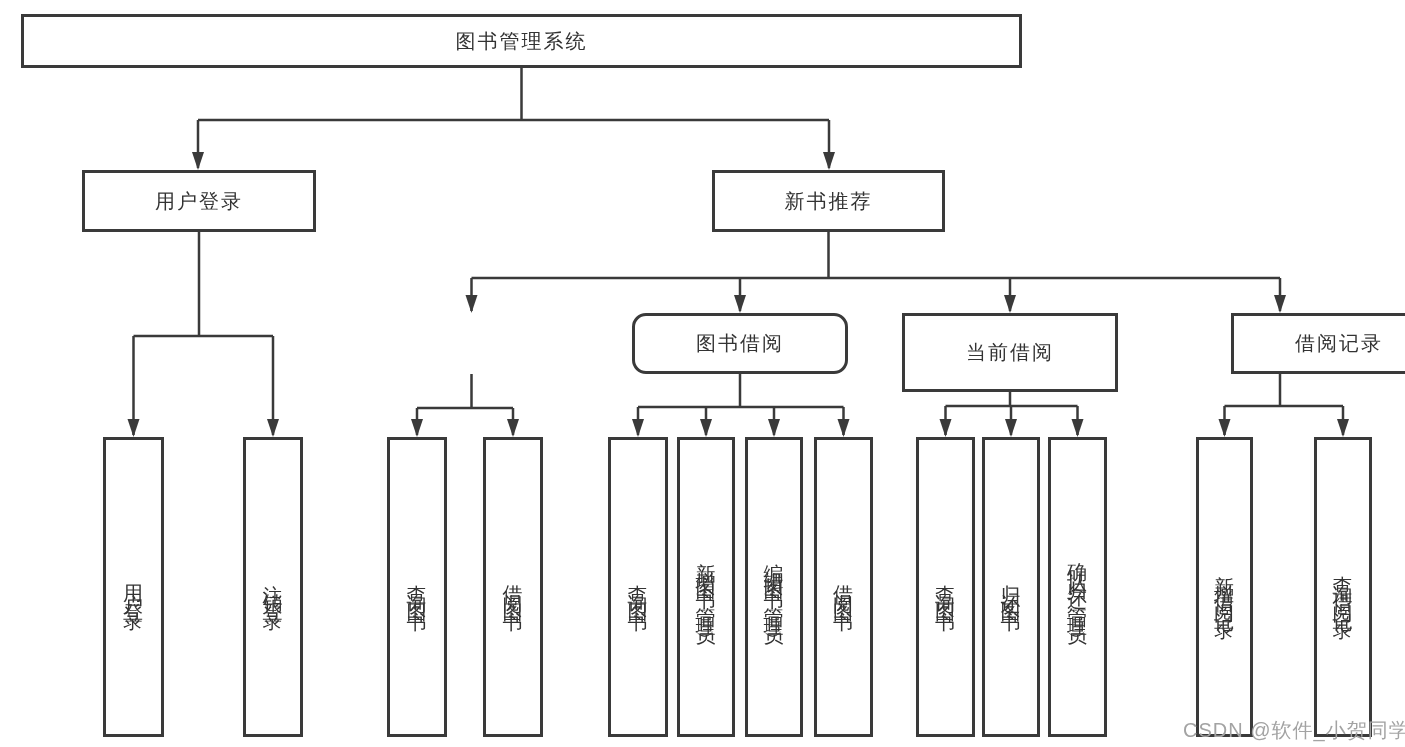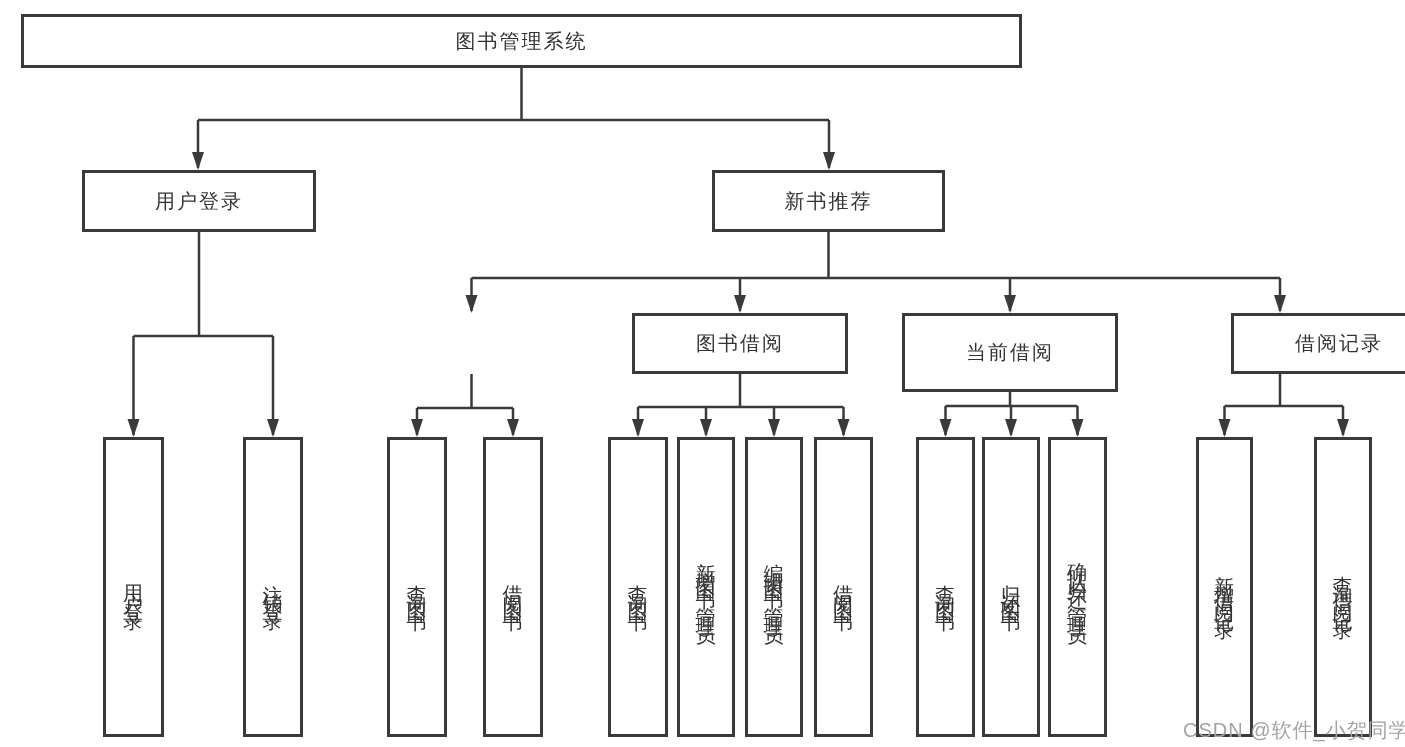--- a/index.html
+++ b/index.html
@@ -97,21 +97,21 @@
     <span class="hlabel">图书管理系统</span>
   </div>
 
   <div class="node" style="left:82px;top:170px;width:234px;height:62px;">
     <span class="hlabel">用户登录</span>
   </div>
   <div class="node" style="left:712px;top:170px;width:233px;height:62px;">
     <span class="hlabel">新书推荐</span>
   </div>
 
-  <div class="node" style="left:632px;top:313px;width:216px;height:61px;">
+  <div class="node" style="left:632px;top:313px;width:216px;height:61px;border-radius:14px;">
     <span class="hlabel">图书借阅</span>
   </div>
   <div class="node" style="left:902px;top:313px;width:216px;height:79px;">
     <span class="hlabel">当前借阅</span>
   </div>
   <div class="node" style="left:1231px;top:313px;width:216px;height:61px;">
     <span class="hlabel">借阅记录</span>
   </div>
 
   <div class="node" style="left:103px;top:437px;width:61px;height:300px;">

